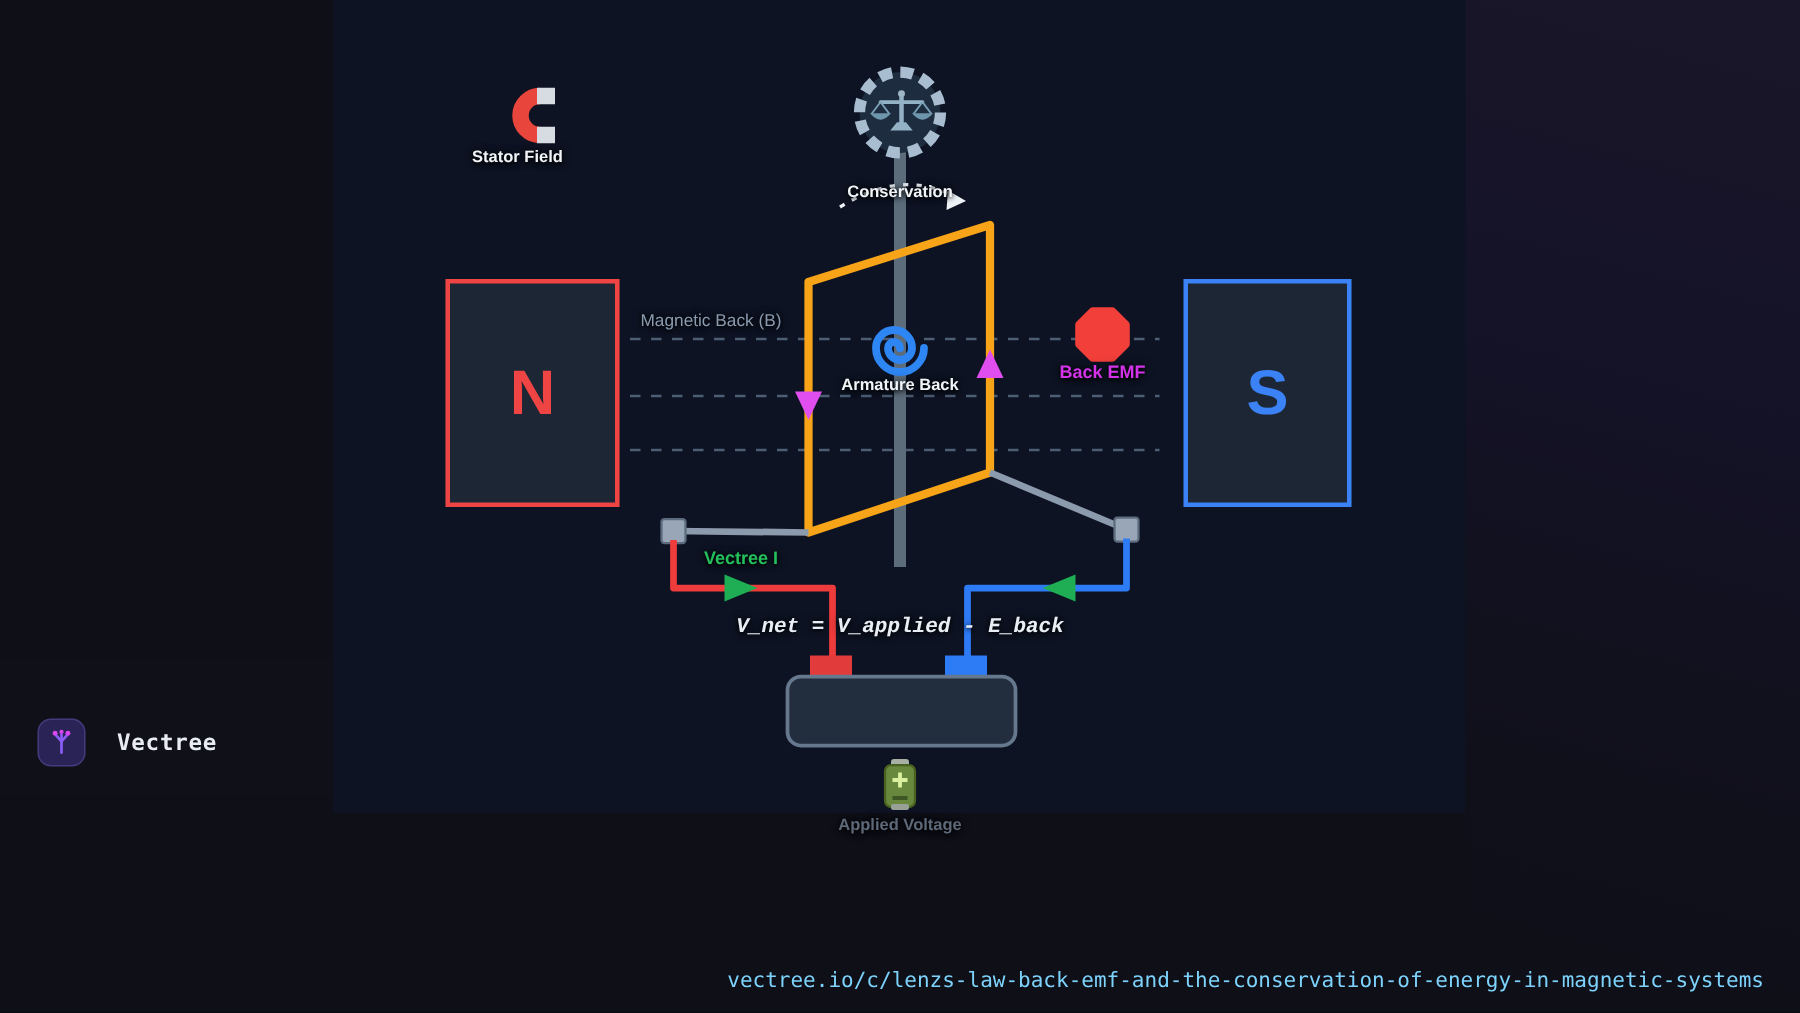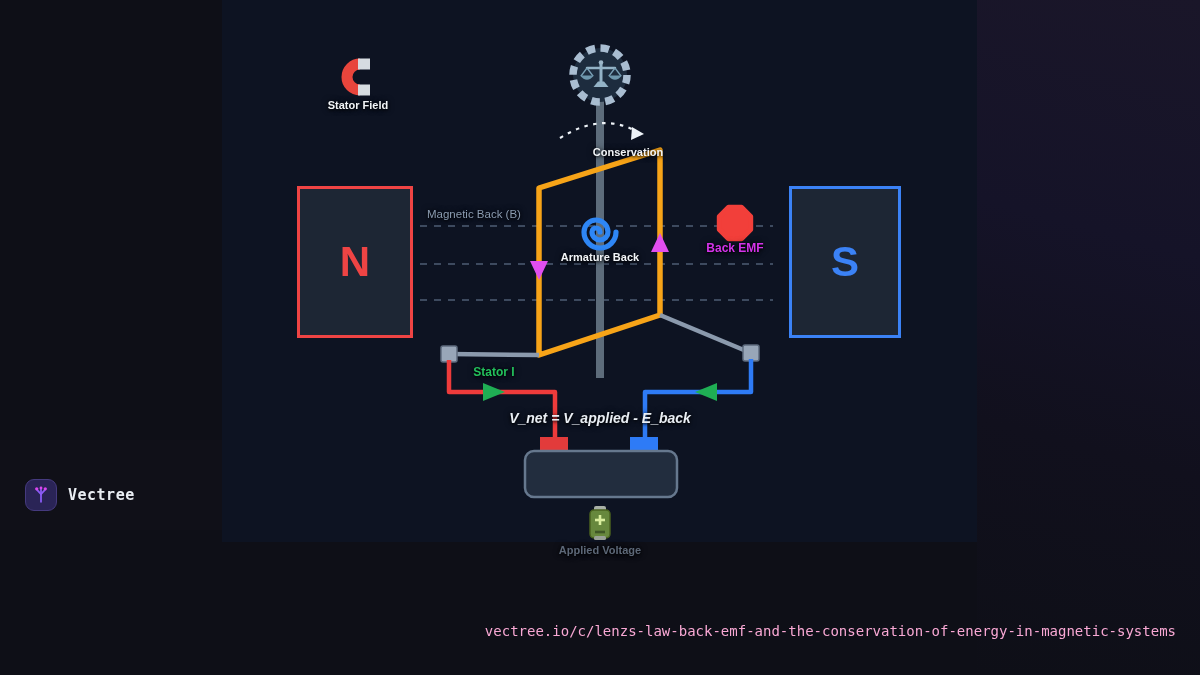--- a/index.html
+++ b/index.html
@@ -20,38 +20,38 @@
   .magnet-n{left:297px;width:116px;border:3px solid #ef4444;box-sizing:border-box;}
   .magnet-s{left:789px;width:112px;border:3px solid #3b82f6;box-sizing:border-box;}
   .magnet span{font-size:42px;font-weight:bold;}
   .magnet-n span{color:#ef4444;}
   .magnet-s span{color:#3b82f6;}
 
   
   .lbl{position:absolute;z-index:3;font-size:11px;font-weight:bold;color:#f2f5f8;white-space:nowrap;
     transform:translate(-50%,-50%);text-shadow:0 1px 3px rgba(0,0,0,.95),0 0 6px rgba(0,0,0,.7);}
   .lbl-field{left:427px;top:214px;transform:translateY(-50%);font-weight:normal;color:#8a9bb0;font-size:11.5px;}
-  .lbl-stator{left:358px;top:105px;}
-  .lbl-conservation{left:628px;top:128px;margin-top:24px;}
+  .lbl-stator{left:345px;top:105px;}
+  .lbl-conservation{left:600px;top:128px;}
   .lbl-armature{left:600px;top:257px;}
   .lbl-backemf{left:735px;top:248px;color:#d433ea;font-size:12px;}
   .lbl-applied-i{left:494px;top:372px;color:#23c05c;font-size:12px;}
   .lbl-voltage{left:600px;top:550px;color:#5d6878;}
   .lbl-formula{left:600px;top:418px;font-size:14px;font-weight:600;font-style:italic;color:#e9eef4;
-    font-family:Liberation Sans, sans-serif;}
+    font-family:Liberation Mono, monospace;}
 
   
-  .brand{position:absolute;left:25px;top:479px;display:flex;align-items:center;gap:11px;z-index:4;}
+  .brand{position:absolute;left:25px;top:479px;display:flex;align-items:center;gap:21px;z-index:4;}
   .brand-logo{width:32px;height:32px;border-radius:9px;background:#2a2456;border:1px solid #453a7e;
     box-sizing:border-box;display:flex;align-items:center;justify-content:center;}
   .brand-name{font-family:"DejaVu Sans Mono",monospace;font-weight:bold;font-size:15px;color:#e9edf2;letter-spacing:.5px;}
   .headline{position:absolute;left:25px;top:513px;width:470px;z-index:4;
     font-family:"DejaVu Sans Mono",monospace;font-weight:bold;font-size:35px;line-height:33px;color:#f3f6f9;}
-  .footer-url{position:absolute;right:24px;top:623px;z-index:4;
-    font-family:"DejaVu Sans Mono",monospace;font-size:14px;color:#f9a8d4;margin-left:23px;}
+  .footer-url{position:absolute;right:24px;top:646px;z-index:4;
+    font-family:"DejaVu Sans Mono",monospace;font-size:14px;color:#7dd3fc;margin-left:23px;}
 </style>
 </head>
 <body>
 
 <div class="stage">
   <div class="panel"></div>
   <div class="corner-glow"></div>
   <div class="right-glow"></div>
 
   <div class="magnet magnet-n">
@@ -128,21 +128,21 @@
       <line x1="595" y1="532" x2="605" y2="532" stroke="#3f5626" stroke-width="2.6"></line>
       <rect x="594" y="536" width="12" height="4" rx="1.5" fill="#99a196"></rect>
     </g>
   </svg>
 
   <div class="lbl lbl-stator">Stator Field</div>
   <div class="lbl lbl-conservation">Conservation</div>
   <div class="lbl lbl-field">Magnetic Back (B)</div>
   <div class="lbl lbl-armature">Armature Back</div>
   <div class="lbl lbl-backemf">Back EMF</div>
-  <div class="lbl lbl-applied-i">Stator I</div>
+  <div class="lbl lbl-applied-i">Vectree I</div>
   <div class="lbl lbl-formula">V_net = V_applied - E_back</div>
   <div class="lbl lbl-voltage">Applied Voltage</div>
 
   <div class="brand">
     <div class="brand-logo">
       <svg width="24" height="24" viewBox="0 0 32 32">
         <g stroke="#8b5cf6" stroke-width="2.4" stroke-linecap="round" fill="none">
           <path d="M16 25 L16 15"></path>
           <path d="M16 15 L10.8 9.2"></path>
           <path d="M16 15 L21.2 9.2"></path>

